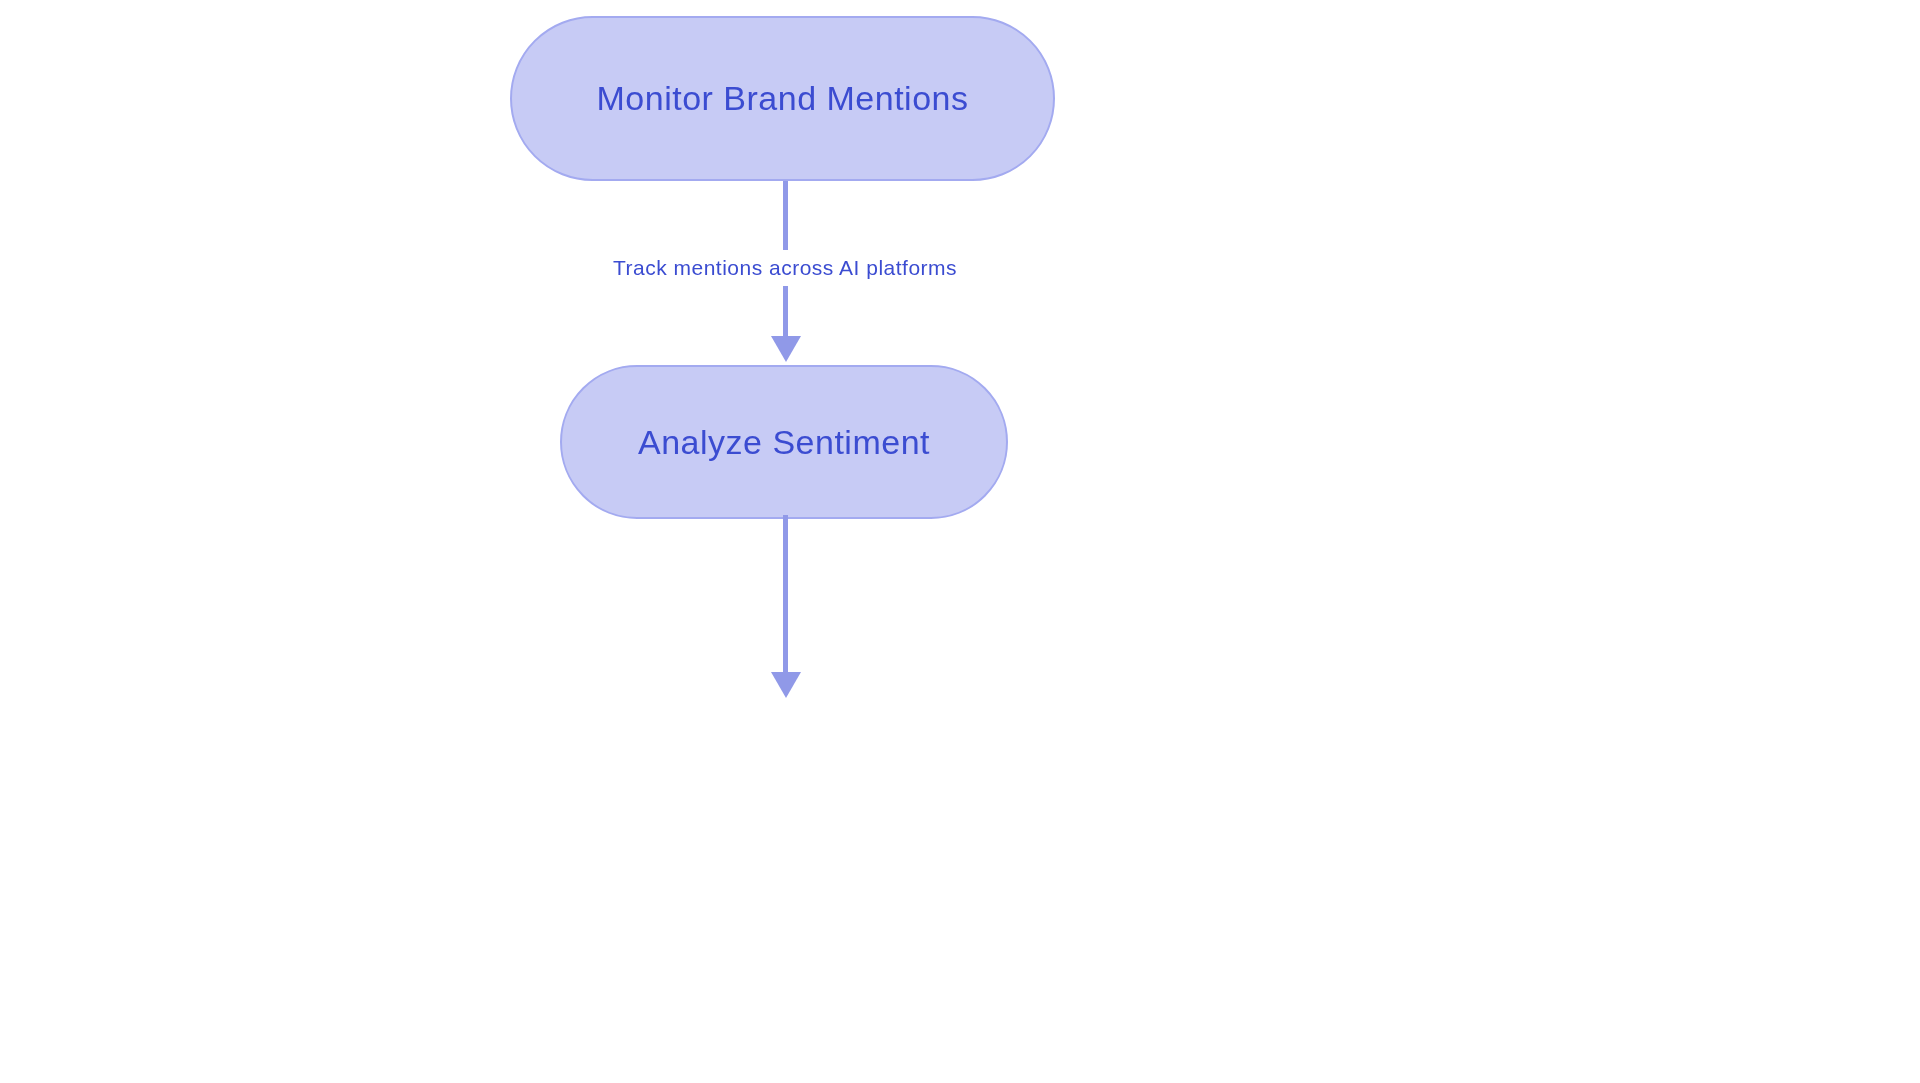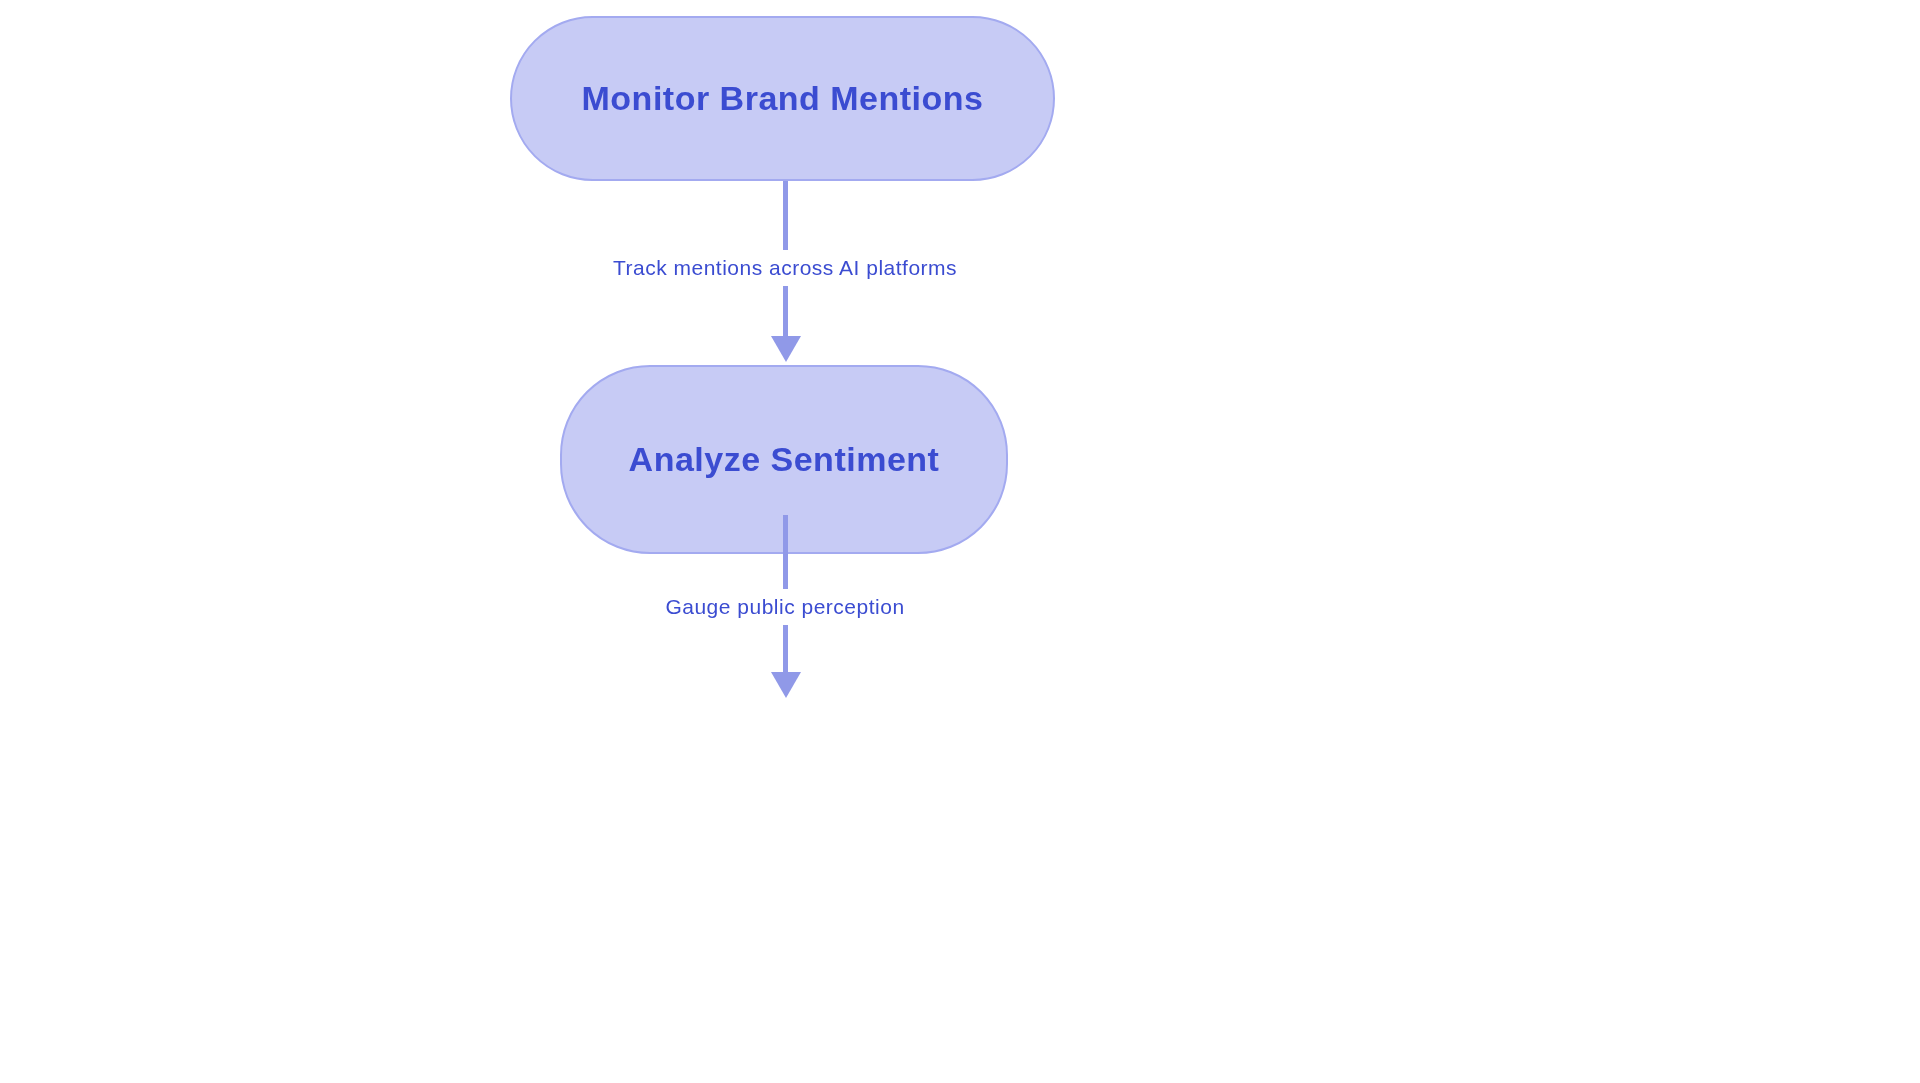--- a/index.html
+++ b/index.html
@@ -26,24 +26,23 @@
     position: absolute;
     background: var(--node-fill);
     border: 2px solid var(--node-border);
     border-radius: 90px;
     display: flex;
     align-items: center;
     justify-content: center;
     color: var(--node-text);
     font-size: 34px;
     letter-spacing: 0.5px;
-    font-weight: bold;
   }
   .node-monitor   { left: 510px; top: 16px;  width: 545px; height: 165px; }
-  .node-analyze   { left: 560px; top: 365px; width: 448px; height: 189px; }
+  .node-analyze   { left: 560px; top: 365px; width: 448px; height: 154px; }
   .node-implement { left: 535px; top: 703px; width: 500px; height: 157px; }
 
   .edge-line {
     position: absolute;
     width: 5px;
     background: var(--arrow);
     left: 783px;
   }
   .edge-line-1 { top: 181px; height: 157px; }
   .edge-line-2 { top: 515px; height: 159px; }
@@ -87,16 +86,15 @@
   <div class="edge-line edge-line-1"></div>
   <div class="arrow-head arrow-head-1"></div>
   <div class="edge-label edge-label-1">Track mentions across AI platforms</div>
 
   <div class="flow-node node-analyze">
     <span>Analyze Sentiment</span>
   </div>
 
   <div class="edge-line edge-line-2"></div>
   <div class="arrow-head arrow-head-2"></div>
-  <div class="edge-label edge-label-2">Gauge public perception</div>
 
 
 </div>
 
 </body></html>

